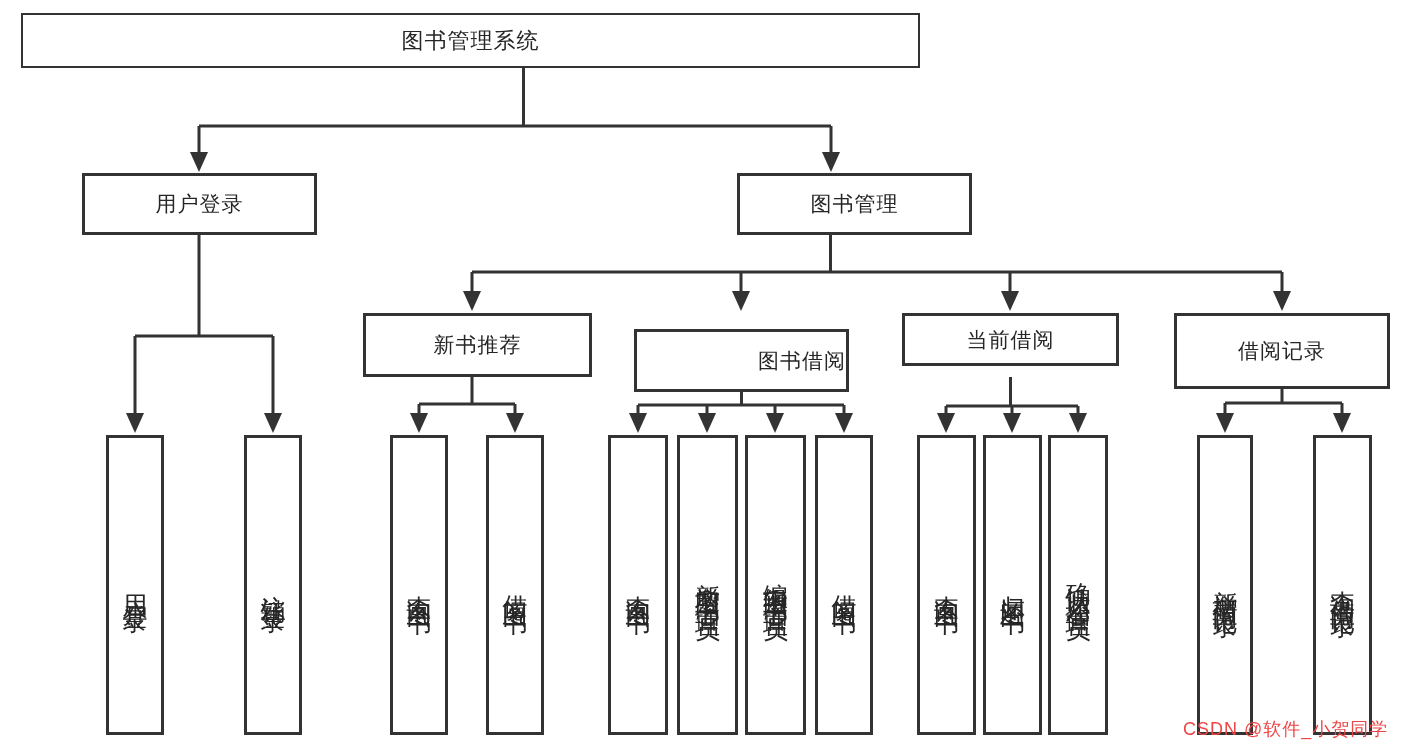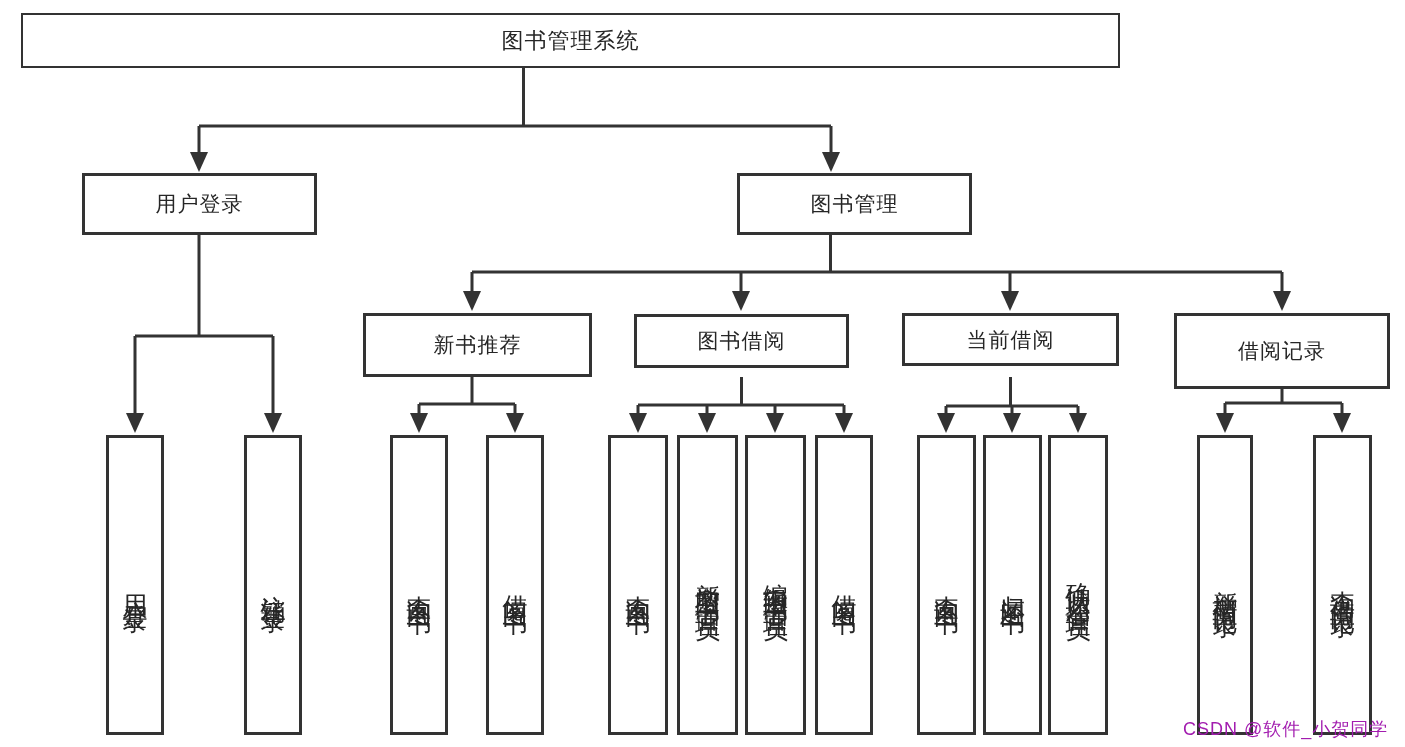--- a/index.html
+++ b/index.html
@@ -27,21 +27,21 @@
     box-sizing: border-box;
     background: #ffffff;
     border: 3px solid #333333;
     display: flex;
     align-items: center;
     justify-content: center;
     color: #262626;
     white-space: nowrap;
   }
   .node.root {
-    left: 21px; top: 13px; width: 1099px; height: 55px;
+    left: 21px; top: 13px; width: 899px; height: 55px;
     border-width: 2.5px;
     font-size: 22px;
     letter-spacing: 1px;
   }
   .node.lvl {
     height: 62px;
     font-size: 21px;
     letter-spacing: 1px;
   }
   .node.leaf {
@@ -55,21 +55,21 @@
     text-orientation: mixed;
     letter-spacing: 5px;
     line-height: 1;
   }
   .watermark {
     position: absolute;
     left: 1183px;
     top: 717px;
     font-size: 18px;
     letter-spacing: 1px;
-    color: #a21caf;
+    color: #ef4444;
     white-space: nowrap;
     z-index: 5;
   }
 </style>
 </head>
 <body>
 
 <div class="canvas">
 
   <svg class="wires" viewBox="0 0 1405 747" xmlns="http://www.w3.org/2000/svg">
@@ -119,21 +119,21 @@
   <div class="node lvl" style="left:82px; top:173px; width:235px;">
     <span>用户登录</span>
   </div>
   <div class="node lvl" style="left:713px; top:173px; width:235px;margin-left:24px;">
     <span>图书管理</span>
   </div>
 
   <div class="node lvl" style="left:363px; top:313px; width:229px; height:64px;">
     <span>新书推荐</span>
   </div>
-  <div class="node lvl" style="left:634px; top:314px; width:215px; height:54px;">
+  <div class="node lvl" style="left:634px; top:329px; width:215px; height:63px;justify-content:flex-end;">
     <span>图书借阅</span>
   </div>
   <div class="node lvl" style="left:902px; top:313px; width:217px; height:53px;">
     <span>当前借阅</span>
   </div>
   <div class="node lvl" style="left:1174px; top:313px; width:216px; height:76px;">
     <span>借阅记录</span>
   </div>
 
   <div class="node leaf" style="left:106px;">

